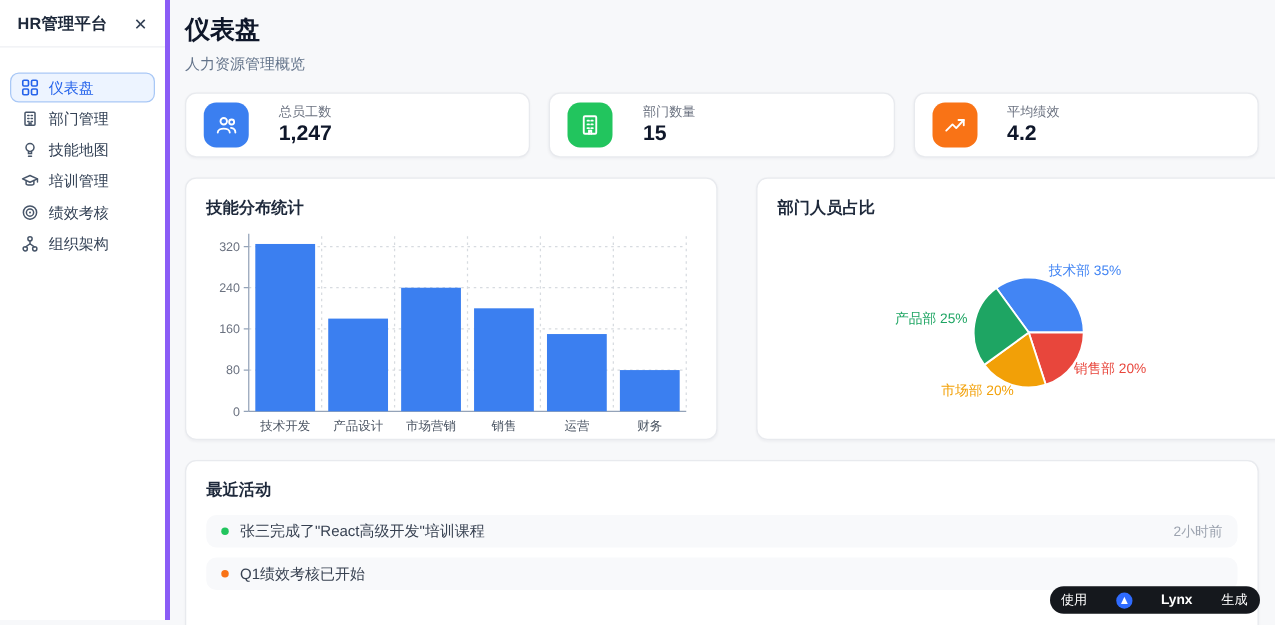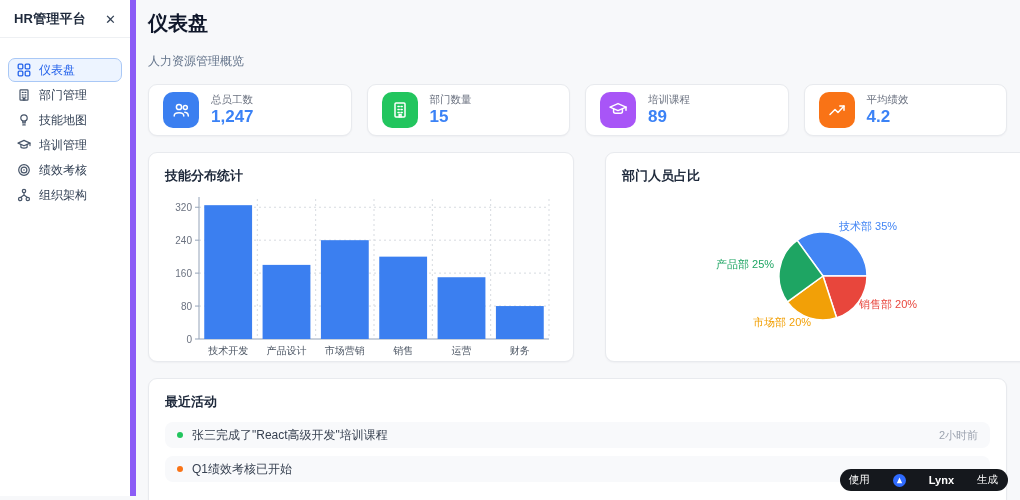--- a/index.html
+++ b/index.html
@@ -4,21 +4,21 @@
 <style>
   * { margin:0; padding:0; box-sizing:border-box; }
   html,body { width:1020px; height:500px; overflow:hidden; }
   body {
     font-family:"Liberation Sans","DejaVu Sans",sans-serif;
     background:#f7f8fa; color:#1f2937; position:relative;
   }
   
   .sidebar {
     position:absolute; left:0; top:0; width:136px; height:496px;
-    background:#ffffff; border-right:6px solid #8b5cf6; z-index:2;
+    background:#ffffff; border-right:4px solid #8b5cf6; z-index:2;
   }
   .sb-head {
     display:flex; align-items:center; justify-content:space-between;
     padding:10px 12px 9px 14px; border-bottom:1px solid #eef0f3;
   }
   .sb-title { font-size:13px; font-weight:700; color:#1e293b; letter-spacing:.2px; }
   .sb-close {
     background:none; border:none; font-size:13px; color:#334155;
     cursor:pointer; line-height:1; padding:2px;
   }
@@ -27,34 +27,34 @@
     display:flex; align-items:center; gap:8px; height:24px; margin-bottom:1px;
     padding:0 8px; border:1px solid transparent; border-radius:7px;
     font-size:12px; color:#334155; cursor:pointer;
   }
   .nav-item .nico { display:flex; align-items:center; color:#475569; }
   .nav-item.active { background:#edf4ff; border-color:#a9c8f6; color:#2563eb; }
   .nav-item.active .nico { color:#2563eb; }
   
   .main { position:absolute; left:136px; top:0; width:884px; height:500px; padding:10px 13px 0 12px; }
   .page-title { font-size:20px; font-weight:700; color:#0f172a; }
-  .page-sub { font-size:12px; color:#64748b; margin-top:16px; }
+  .page-sub { font-size:12px; color:#64748b; margin-top:6px; }
   .card {
     background:#fff; border:1px solid #e8eaee; border-radius:9px;
     box-shadow:0 1px 2px rgba(16,24,40,.04);
   }
   
   .stats { display:flex; gap:15px; margin-top:14px; }
-  .stat-card { flex:1 1 0; height:52px; display:flex; align-items:center; gap:12px; padding:8px 14px; }
+  .stat-card { flex:1 1 0; height:52px; display:flex; align-items:center; gap:24px; padding:8px 14px; }
   .stat-ico {
     width:36px; height:36px; border-radius:10px; flex:0 0 auto;
     display:flex; align-items:center; justify-content:center;
   }
   .stat-label { font-size:10.5px; color:#6b7280; }
-  .stat-value { font-size:17px; font-weight:700; color:#3b82f6; margin-top:0; }
+  .stat-value { font-size:17px; font-weight:700; color:#0f172a; margin-top:0; }
   
   .charts { display:flex; gap:31px; margin-top:16px; }
   .chart-card { flex:1 1 0; height:210px; padding:14px 16px; }
   .card-title { font-size:13px; font-weight:700; color:#1e293b; }
   .chart-card svg { display:block; margin-top:6px; }
   
   .activity { margin-top:16px; padding:14px 16px; height:160px; }
   .act-row {
     display:flex; align-items:center; gap:9px; height:26px;
     background:#f8f9fb; border-radius:8px; padding:0 12px; margin-top:8px;
@@ -173,33 +173,20 @@
       <span class="stat-ico" style="background: rgb(34, 197, 94);">
         <svg width="20" height="20" viewBox="0 0 20 20" fill="none" stroke="#fff" stroke-width="1.5" stroke-linecap="round">
             <rect x="5" y="3" width="10" height="14" rx="1"></rect>
             <path d="M8,6.5 h1.2 M11,6.5 h1.2 M8,9.5 h1.2 M11,9.5 h1.2 M8,12.5 h1.2 M11,12.5 h1.2"></path>
             <path d="M9.2,17 v-2.4 h1.8 V17"></path>
           </svg>
       </span>
       <div>
         <div class="stat-label">部门数量</div>
         <div class="stat-value">15</div>
-      </div>
-    </div>
-    <div class="card stat-card">
-      <span class="stat-ico" style="background: rgb(168, 85, 247);">
-        <svg width="20" height="20" viewBox="0 0 20 20" fill="none" stroke="#fff" stroke-width="1.5" stroke-linejoin="round" stroke-linecap="round">
-            <path d="M10,3.6 L18,7.1 L10,10.6 L2,7.1 Z"></path>
-            <path d="M5.6,8.8 V11.9 C5.6,13.8 14.4,13.8 14.4,11.9 V8.8"></path>
-            <path d="M18,7.1 V10.2"></path>
-          </svg>
-      </span>
-      <div>
-        <div class="stat-label">培训课程</div>
-        <div class="stat-value">89</div>
       </div>
     </div>
     <div class="card stat-card">
       <span class="stat-ico" style="background: rgb(249, 115, 22);">
         <svg width="20" height="20" viewBox="0 0 20 20" fill="none" stroke="#fff" stroke-width="1.5" stroke-linecap="round" stroke-linejoin="round">
             <path d="M3,14.5 L8,9.5 L11,12.5 L17,6"></path>
             <path d="M12.8,6 H17 V10.2"></path>
           </svg>
       </span>
       <div>

